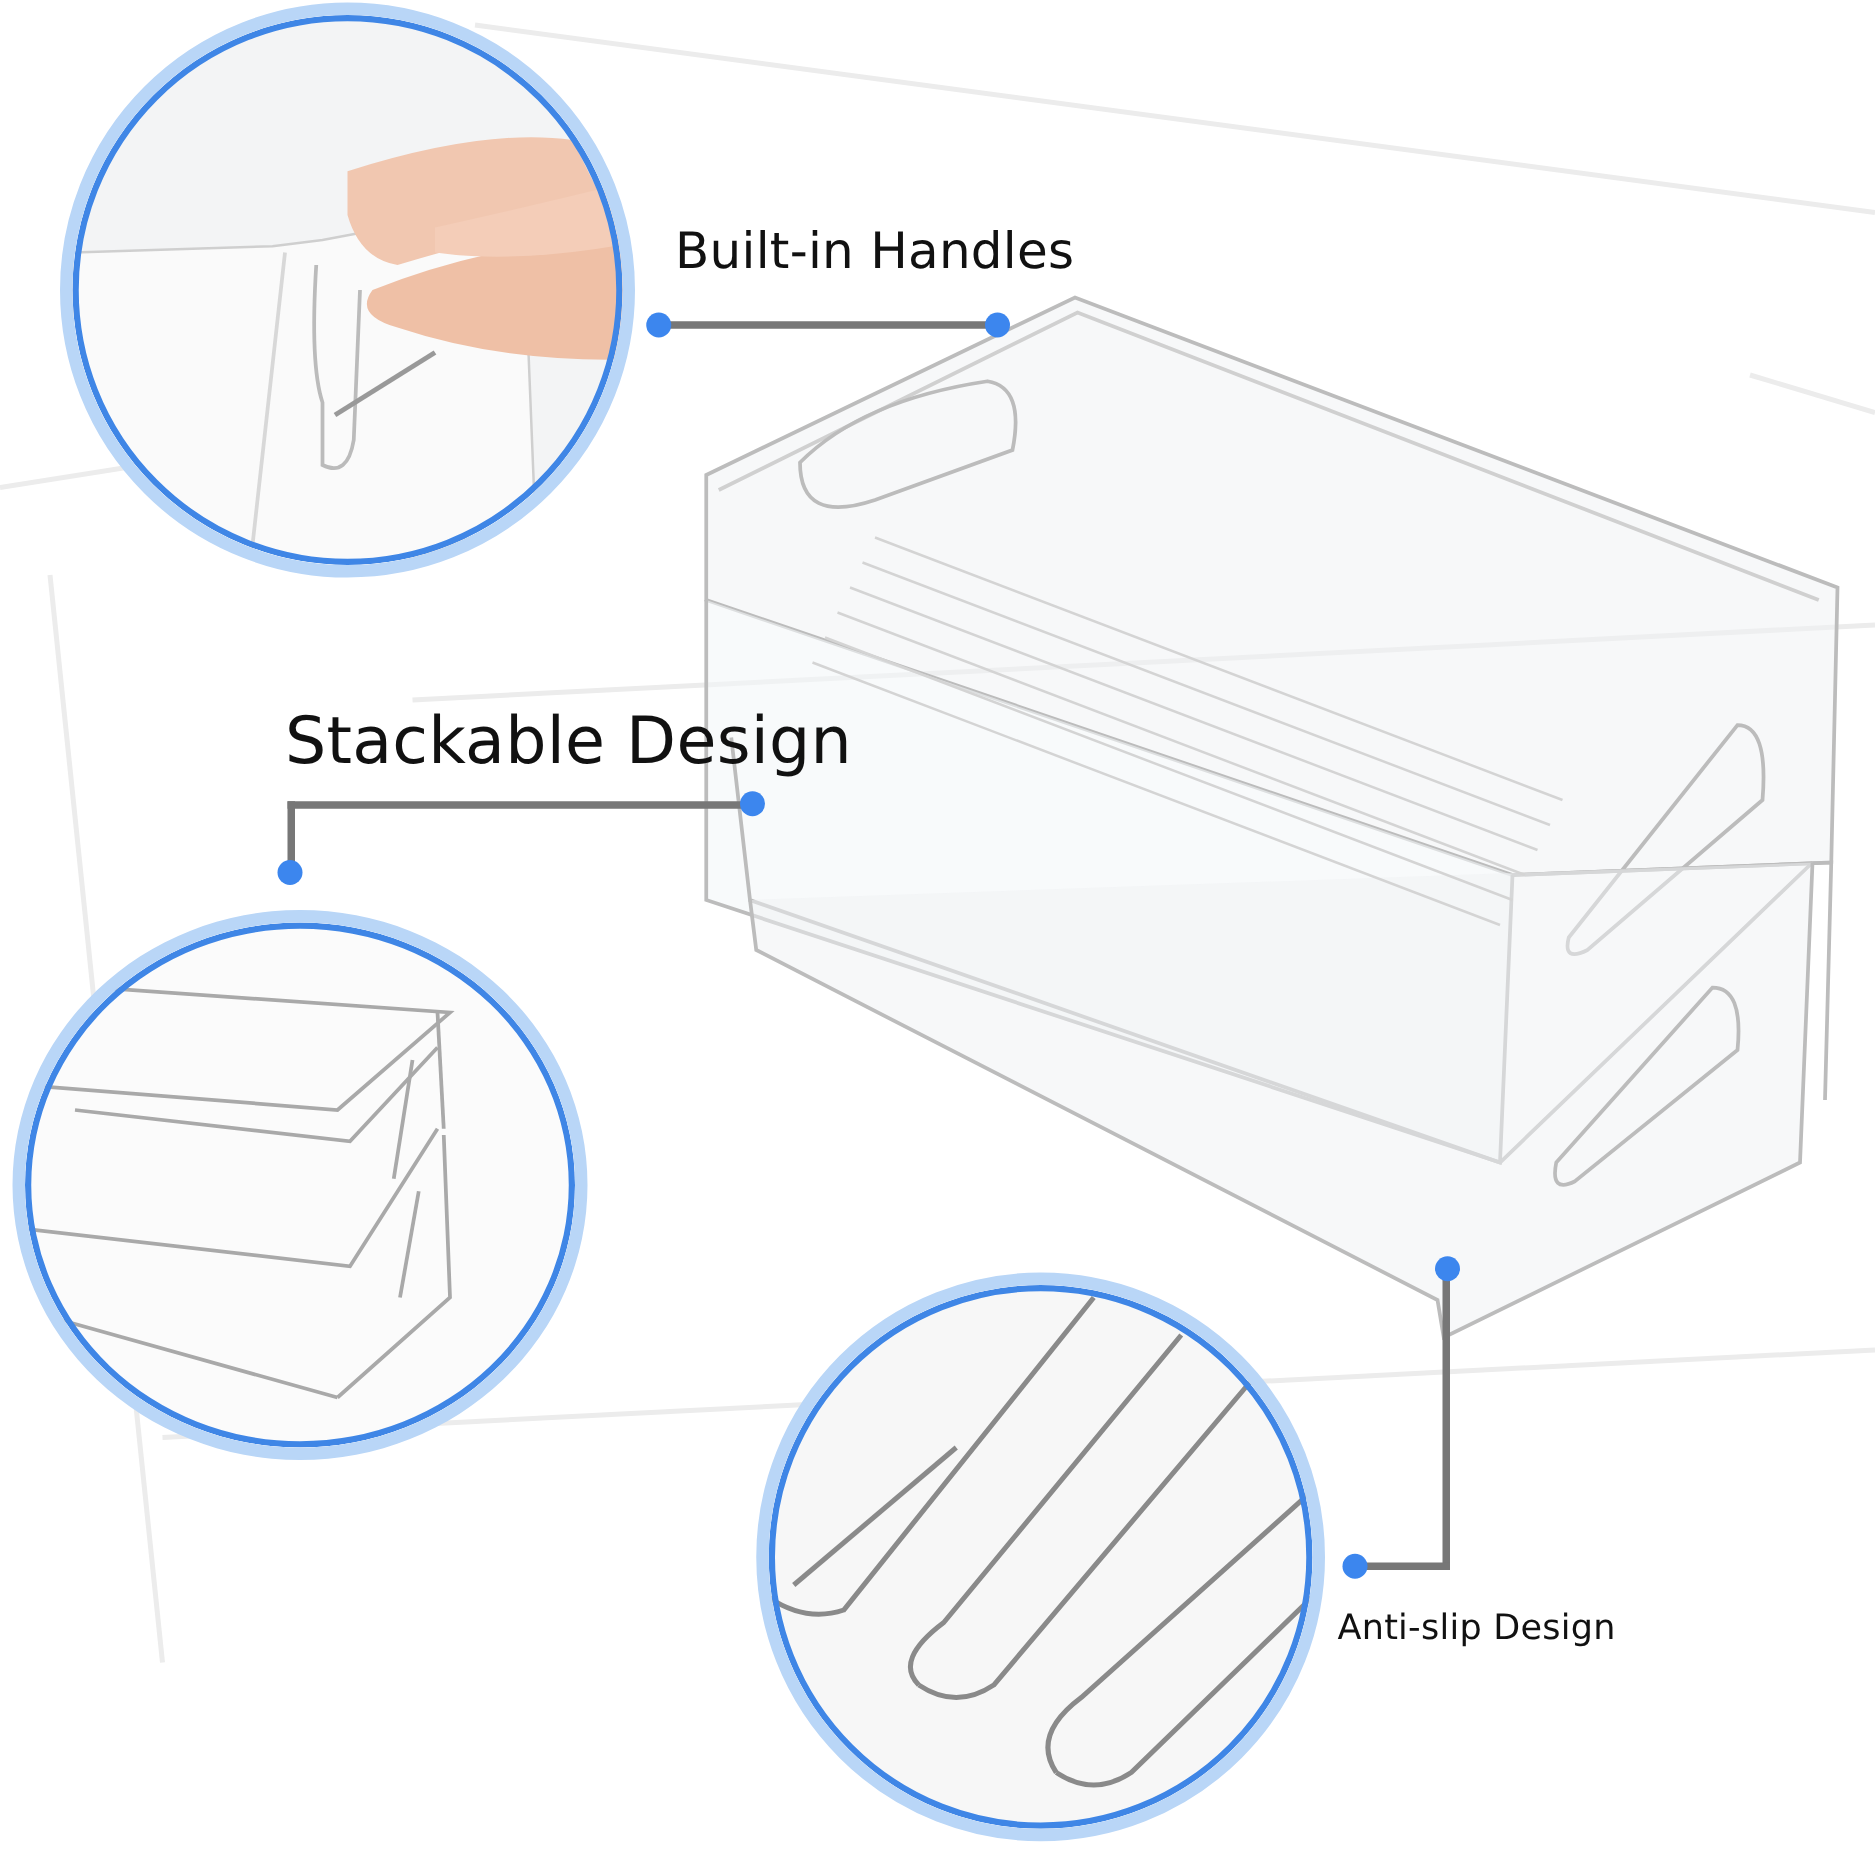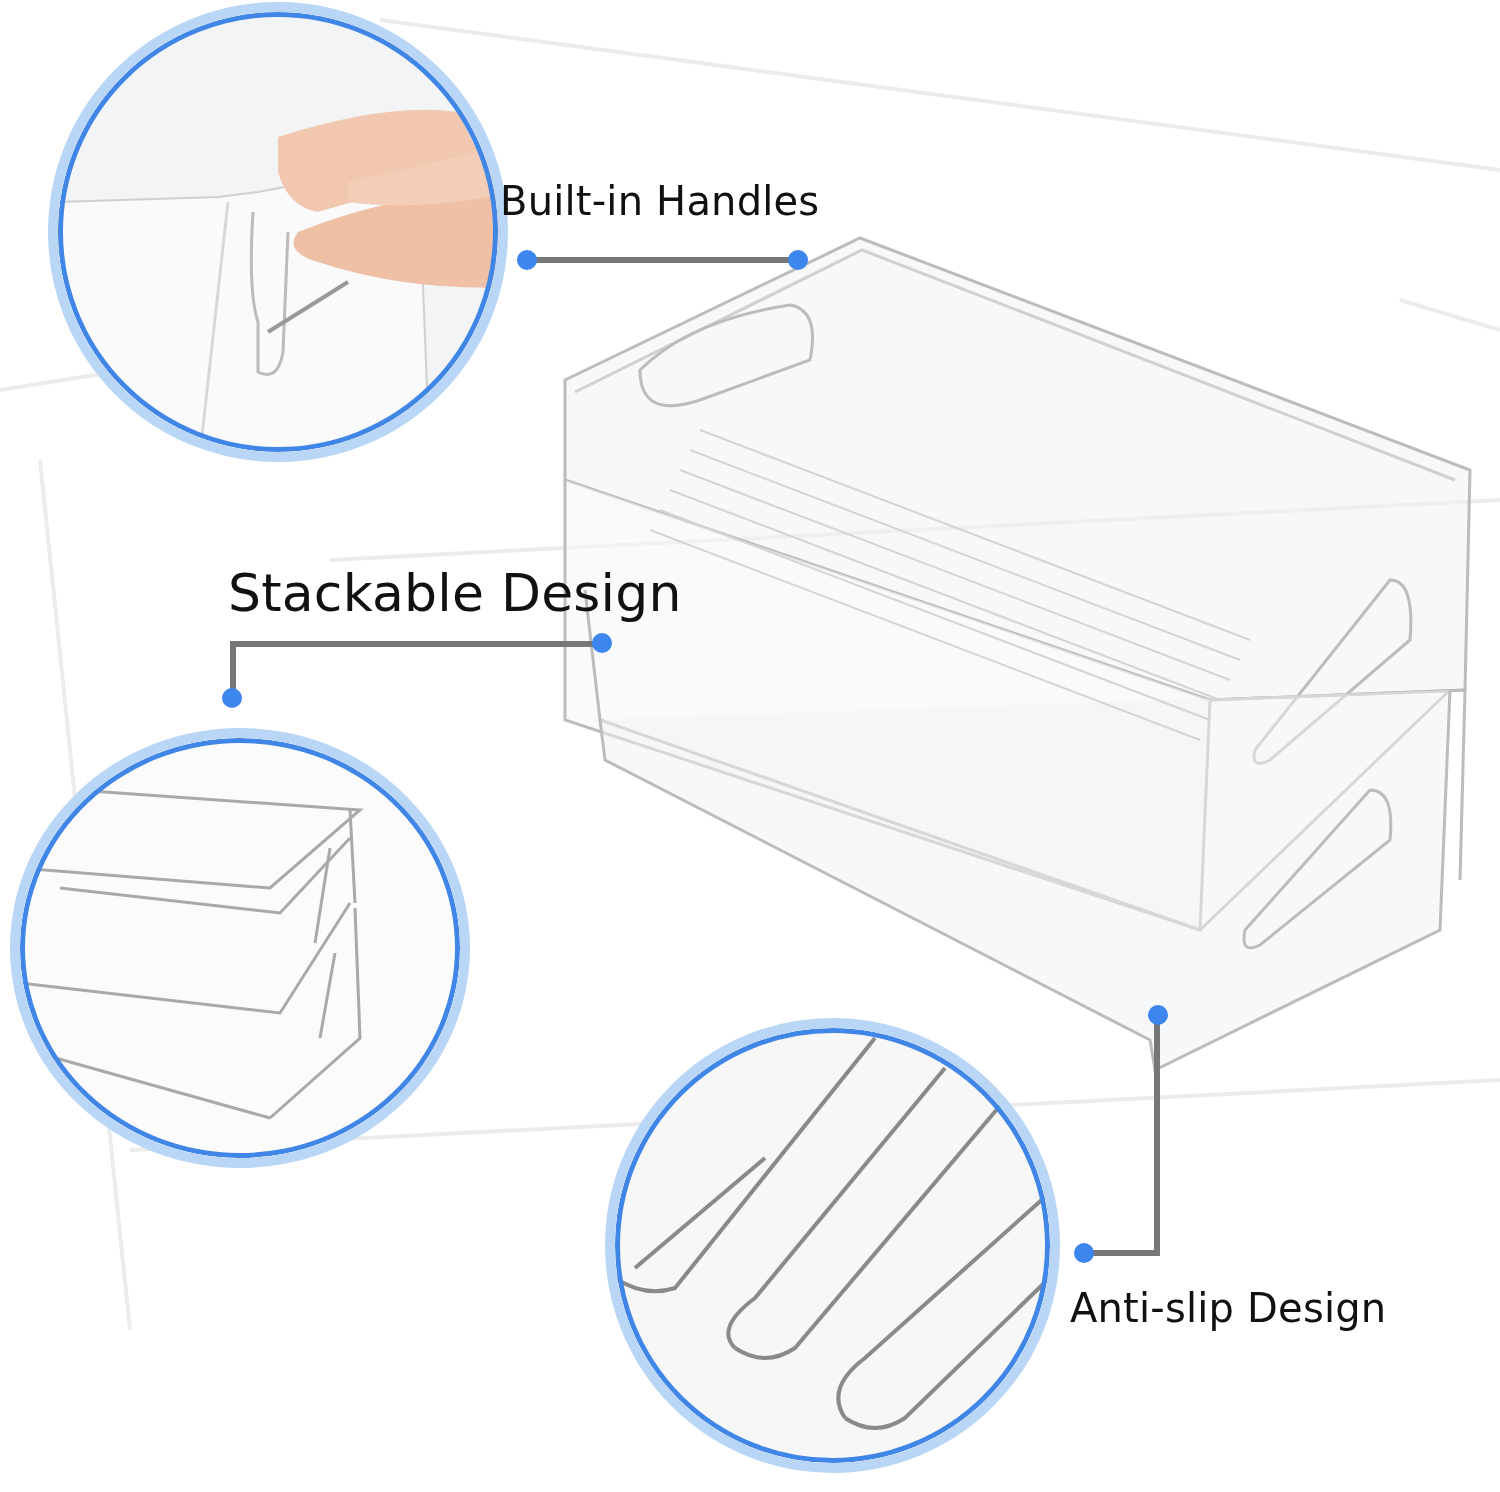--- a/index.html
+++ b/index.html
@@ -89,23 +89,23 @@
       <path d="M0 250 Q30 270 60 260 L260 10"></path>
       <path d="M120 320 Q100 300 140 270 L330 40"></path>
       <path d="M120 320 Q150 340 180 320 L400 60"></path>
       <path d="M230 390 Q210 360 250 330 L440 160"></path>
       <path d="M230 390 Q260 410 290 390 L455 230"></path>
     </g>
   </svg>
   <div class="circle-inner"></div>
 </div>
 
-<div class="label" style="left:500px; top:178px; font-size:40px;text-align:center;">Built-in Handles</div>
+<div class="label" style="left:540px; top:178px; font-size:40px;text-align:center;">Built-in Handles</div>
 <div class="label" style="left:228px; top:563px; font-size:52px;">Stackable Design</div>
-<div class="label" style="left:1070px; top:1285px; font-size:40px;">Anti-slip Design</div>
+<div class="label" style="left:1070px; top:1285px; font-size:28px;">Anti-slip Design</div>
 
 <div class="line" style="left:528px; top:257px; width:270px; height:6px;"></div>
 <div class="dot" style="left:517px; top:250px;"></div>
 <div class="dot" style="left:788px; top:250px;"></div>
 
 <div class="line" style="left:230px; top:641px; width:372px; height:6px;"></div>
 <div class="line" style="left:230px; top:641px; width:6px; height:58px;"></div>
 <div class="dot" style="left:592px; top:633px;"></div>
 <div class="dot" style="left:222px; top:688px;"></div>
 

